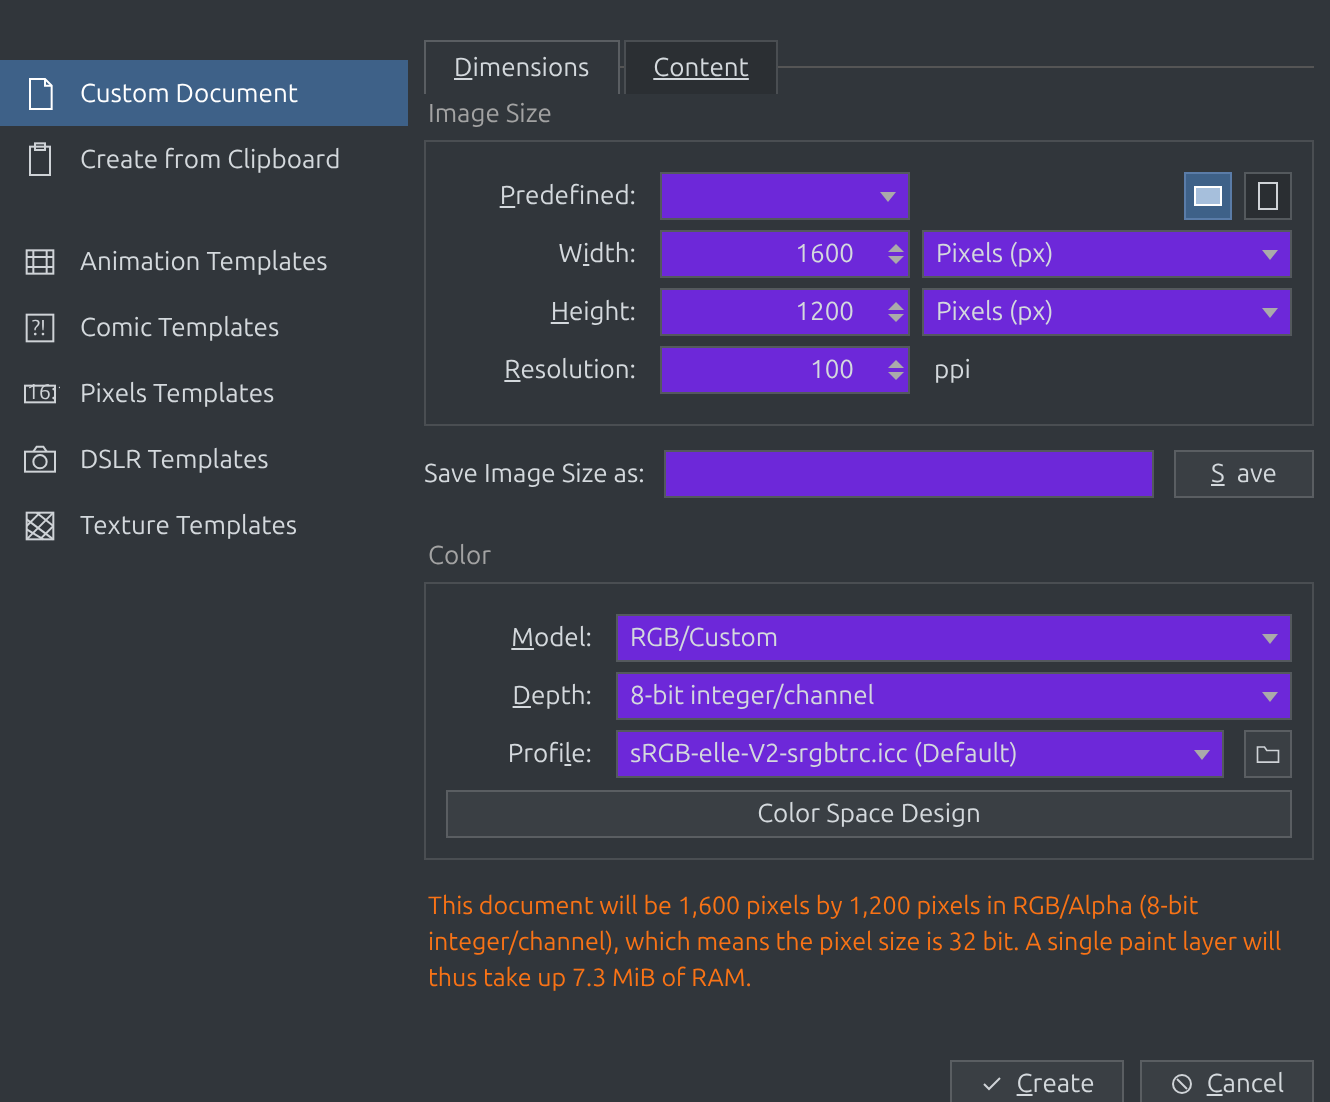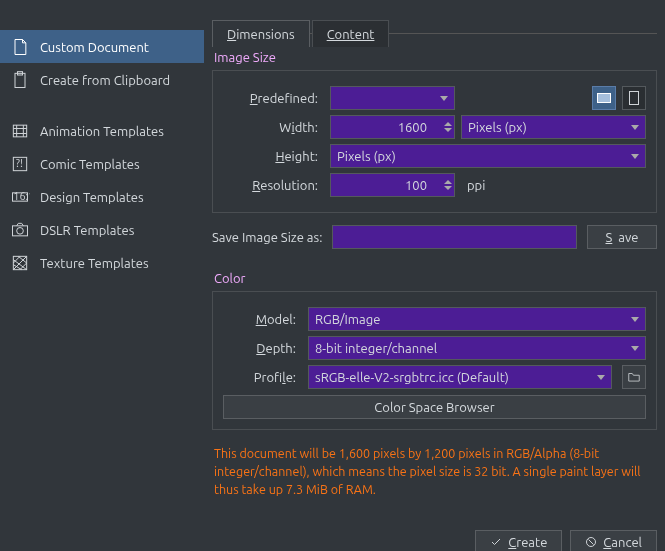--- a/index.html
+++ b/index.html
@@ -9,26 +9,26 @@
 .sb-item.active { background: #3e6188; color: #fff; }
 .sb-icon { width: 20px; height: 20px; display: flex; align-items: center; justify-content: center; }
 .sb-icon svg { width: 20px; height: 20px; stroke: #cfd3d7; stroke-width: 1.2; fill: none; }
 .sb-item.active .sb-icon svg { stroke: #fff; }
 .main { flex: 1; background: #31363b; padding: 6px 8px 8px 8px; display: flex; flex-direction: column; }
 .tabs { display: flex; border-bottom: 1px solid #555; }
 .tab { padding: 6px 14px; background: #2b2f33; border: 1px solid #4a4e52; border-bottom: none; margin-right: 2px; position: relative; top: 14px; cursor: pointer; }
 .tab.active { background: #31363b; border-color: #5a5e62; }
 .tab .ul { text-decoration: underline; }
 .group { margin-top: 10px; }
-.group-label { margin: 6px 0 6px 2px; color: #f0abfc; }
+.group-label { margin: 6px 0 6px 2px; color: #a3a3a3; }
 .group-box { border: 1px solid #4a4e52; padding: 10px 10px; }
 .form-row { display: flex; align-items: center; margin: 5px 0; gap: 6px; }
 .lbl { width: 82px; text-align: right; padding-right: 6px; margin-left: 19px; }
 .lbl .ul { text-decoration: underline; }
-.combo, .spin, .txt { background: #4c1d95; border: 1px solid #54595d; color: #d4d9dd; height: 24px; display: flex; align-items: center; }
+.combo, .spin, .txt { background: #6d28d9; border: 1px solid #54595d; color: #d4d9dd; height: 24px; display: flex; align-items: center; }
 .combo { flex: 1; padding: 0 6px; justify-content: space-between; gap: 16px; }
 .combo .arrow { width: 0; height: 0; border-left: 4px solid transparent; border-right: 4px solid transparent; border-top: 5px solid #aaa; }
 .spin { width: 125px; padding: 0 2px 0 6px; justify-content: space-between; }
 .spin input { background: none; border: none; color: #d4d9dd; text-align: right; width: 90px; outline: none; }
 .spin-btns { display: flex; flex-direction: column; justify-content: center; gap: 0; }
 .spin-btns div { width: 0; height: 0; border-left: 4px solid transparent; border-right: 4px solid transparent; }
 .spin-up { border-bottom: 4px solid #aaa; margin-bottom: 2px; }
 .spin-down { border-top: 4px solid #aaa; }
 .unit-combo { width: 165px; }
 .unit-text { padding-left: 6px; }
@@ -93,21 +93,21 @@
       </span>
     <span>Comic Templates</span>
   </div>
   <div class="sb-item">
     <span class="sb-icon">
         <svg viewBox="0 0 24 24">
           <rect x="3" y="7" width="18" height="10"></rect>
           <text x="4" y="15" font-size="6" stroke="none" fill="#cfd3d7">16:10</text>
         </svg>
       </span>
-    <span>Design Templates</span>
+    <span>Pixels Templates</span>
   </div>
   <div class="sb-item">
     <span class="sb-icon">
         <svg viewBox="0 0 24 24">
           <rect x="3" y="7" width="18" height="12"></rect>
           <circle cx="12" cy="13" r="4"></circle>
           <path d="M8 7l2-3h4l2 3"></path>
         </svg>
       </span>
     <span>DSLR Templates</span>
@@ -156,20 +156,27 @@
               <div class="spin-down"></div>
             </div>
         </div>
         <div class="combo unit-combo">
           <span>Pixels (px)</span>
             <span class="arrow"></span>
         </div>
       </div>
       <div class="form-row">
         <div class="lbl"><span class="ul">H</span>eight:</div>
+        <div class="spin">
+          <input value="1200" style="">
+          <div class="spin-btns">
+              <div class="spin-up"></div>
+              <div class="spin-down"></div>
+            </div>
+        </div>
         <div class="combo unit-combo">
           <span>Pixels (px)</span>
             <span class="arrow"></span>
         </div>
       </div>
       <div class="form-row">
         <div class="lbl"><span class="ul">R</span>esolution:</div>
         <div class="spin">
           <input value="100" style="">
           <div class="spin-btns">
@@ -189,21 +196,21 @@
       </div>
     <div class="btn" style="min-width:70px"><span class="ul">S</span>ave</div>
   </div>
 
   <div class="group color-box">
     <div class="group-label">Color</div>
     <div class="group-box">
       <div class="form-row">
         <div class="lbl"><span class="ul">M</span>odel:</div>
         <div class="combo">
-          <span>RGB/Image</span>
+          <span>RGB/Custom</span>
             <span class="arrow"></span>
         </div>
       </div>
       <div class="form-row">
         <div class="lbl"><span class="ul">D</span>epth:</div>
         <div class="combo">
           <span>8-bit integer/channel</span>
             <span class="arrow"></span>
         </div>
       </div>
@@ -213,21 +220,21 @@
           <span>sRGB-elle-V2-srgbtrc.icc (Default)</span>
             <span class="arrow"></span>
         </div>
         <div class="icon-btn">
           <svg viewBox="0 0 24 24">
               <path d="M3 6h6l2 3h10v10H3z"></path>
             </svg>
         </div>
       </div>
       <div class="btn csb-btn">
-          <span>Color Space Browser</span>
+          <span>Color Space Design</span>
         </div>
     </div>
   </div>
 
   <div class="summary">This document will be 1,600 pixels by 1,200 pixels in RGB/Alpha (8-bit integer/channel), which means the pixel size is 32 bit. A single paint layer will thus take up 7.3 MiB of RAM.</div>
 
   <div class="footer">
     <div class="btn">
       <svg class="check" viewBox="0 0 24 24">
           <path d="M4 12l5 5L20 6" stroke="#cfd3d7" stroke-width="2" fill="none"></path>

